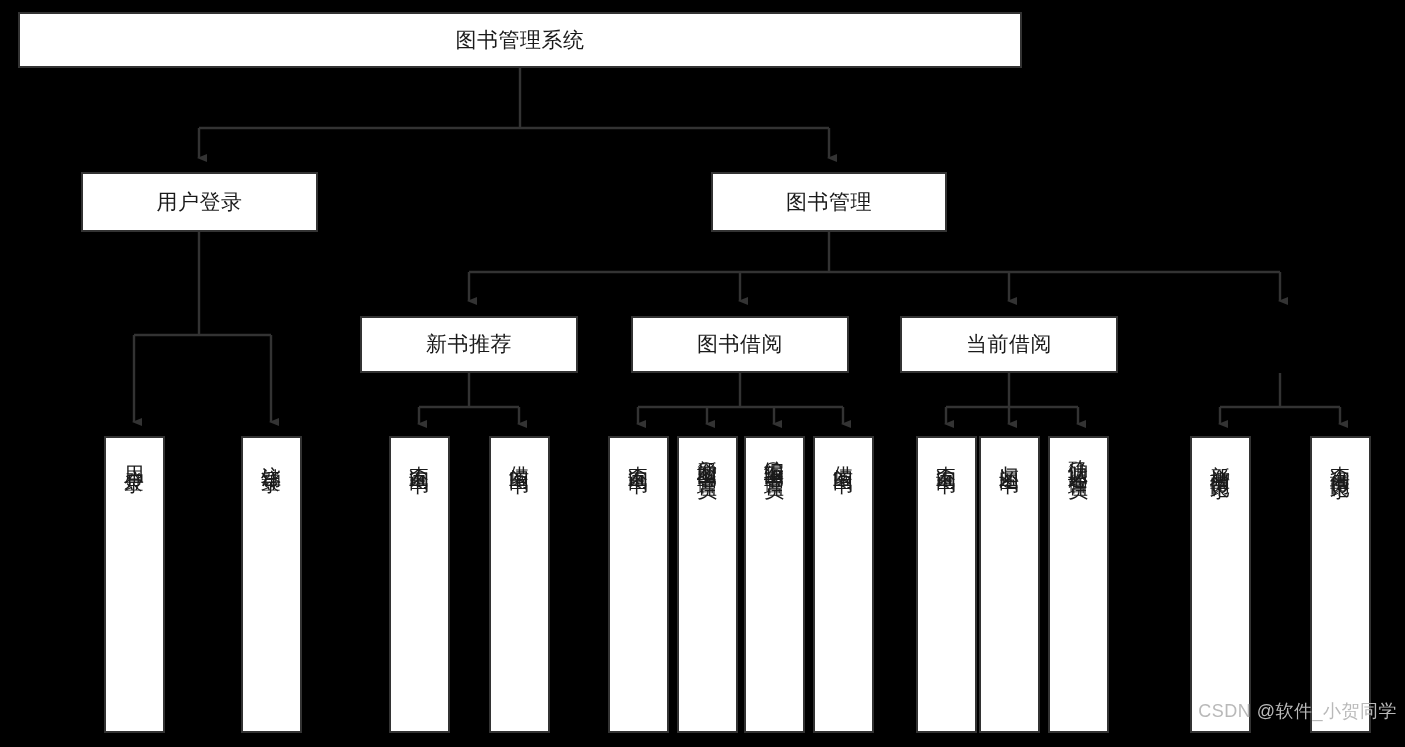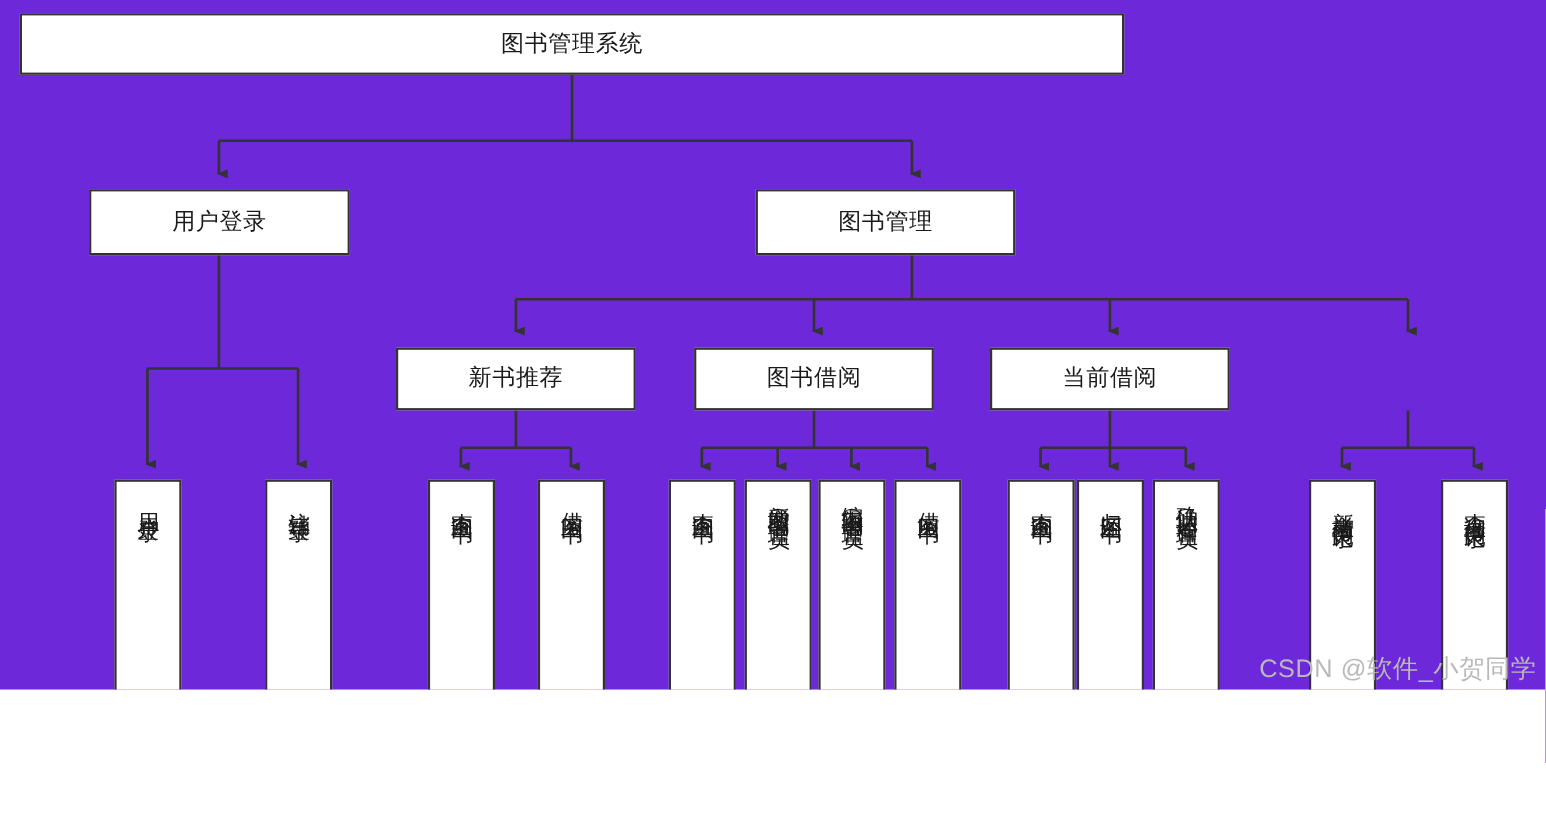--- a/index.html
+++ b/index.html
@@ -7,22 +7,22 @@
     margin: 0;
     padding: 0;
     background: #ffffff;
   }
   body {
     font-family: "Liberation Sans", "DejaVu Sans", sans-serif;
   }
   #diagram-root {
     position: relative;
     width: 1405px;
-    height: 627px;
-    background: #6d28d9;
+    height: 747px;
+    background: #000000;
     overflow: hidden;
   }
   #diagram-svg {
     position: absolute;
     left: 0;
     top: 0;
     width: 1405px;
     height: 747px;
   }
   .node {
@@ -55,22 +55,22 @@
     justify-content: center;
     padding-top: 12px;
   }
   .node.leaf-tall-start {
     align-items: flex-start;
     padding-top: 6px;
   }
   #watermark {
     position: absolute;
     right: 8px;
-    bottom: 4px;
-    font-size: 23px;
+    bottom: 24px;
+    font-size: 18px;
     color: #b9b9b9;
     letter-spacing: 0.5px;
     white-space: nowrap;
     z-index: 5;
     font-family: "Liberation Sans", "DejaVu Sans", sans-serif;
   }
 </style>
 </head>
 <body>
 
@@ -128,21 +128,21 @@
   </svg>
 
   <div class="node" style="left:18px; top:12px; width:1004px; height:56px;">
     <span class="node-label">图书管理系统</span>
   </div>
 
   <div class="node" style="left:81px; top:172px; width:237px; height:60px;">
     <span class="node-label">用户登录</span>
   </div>
 
-  <div class="node" style="left:687px; top:172px; width:236px; height:60px;">
+  <div class="node" style="left:711px; top:172px; width:236px; height:60px;">
     <span class="node-label">图书管理</span>
   </div>
 
   <div class="node" style="left:360px; top:316px; width:218px; height:57px;text-align:right;">
     <span class="node-label">新书推荐</span>
   </div>
 
   <div class="node" style="left:900px; top:316px; width:218px; height:57px;">
     <span class="node-label">当前借阅</span>
   </div>

